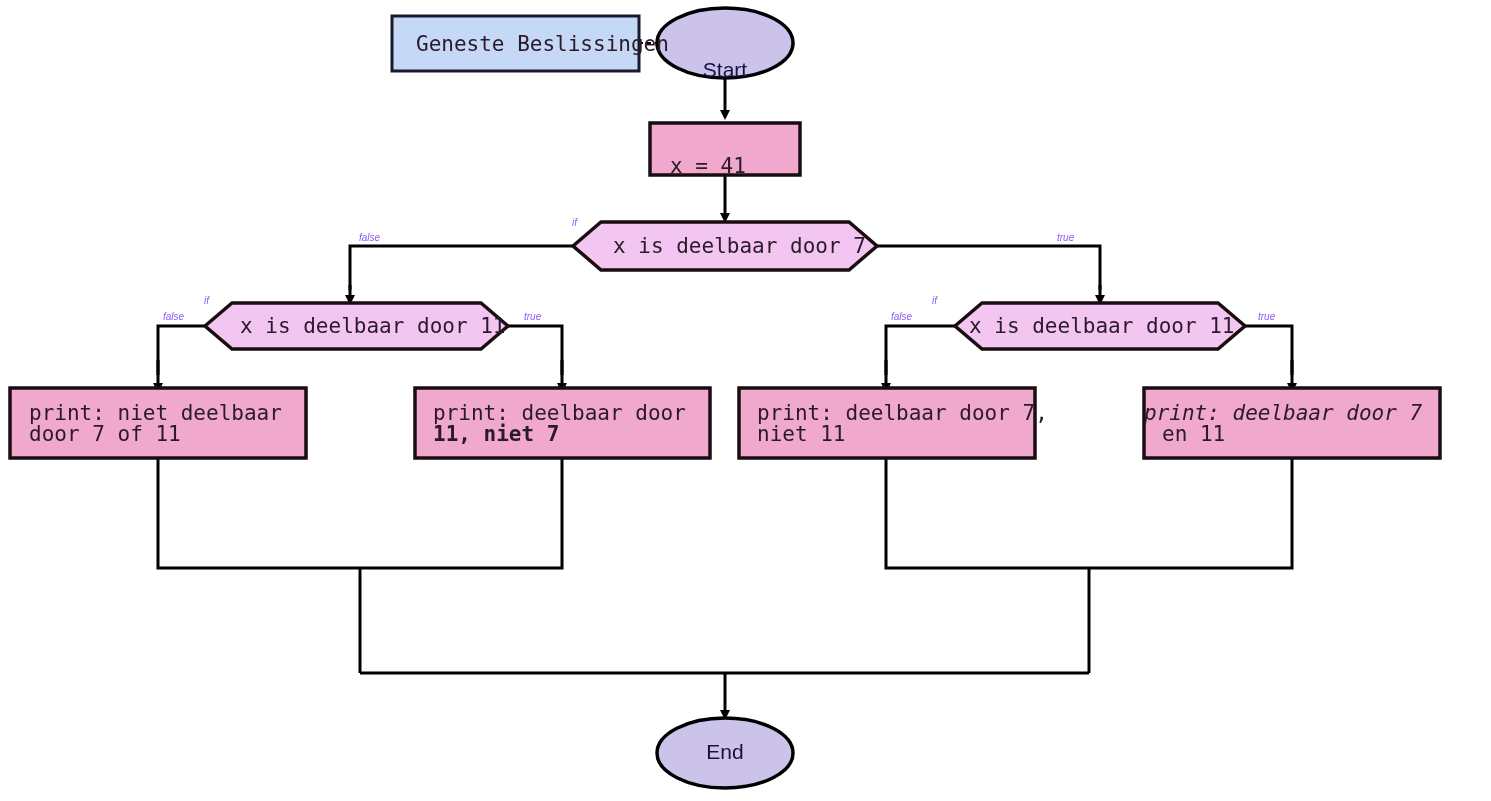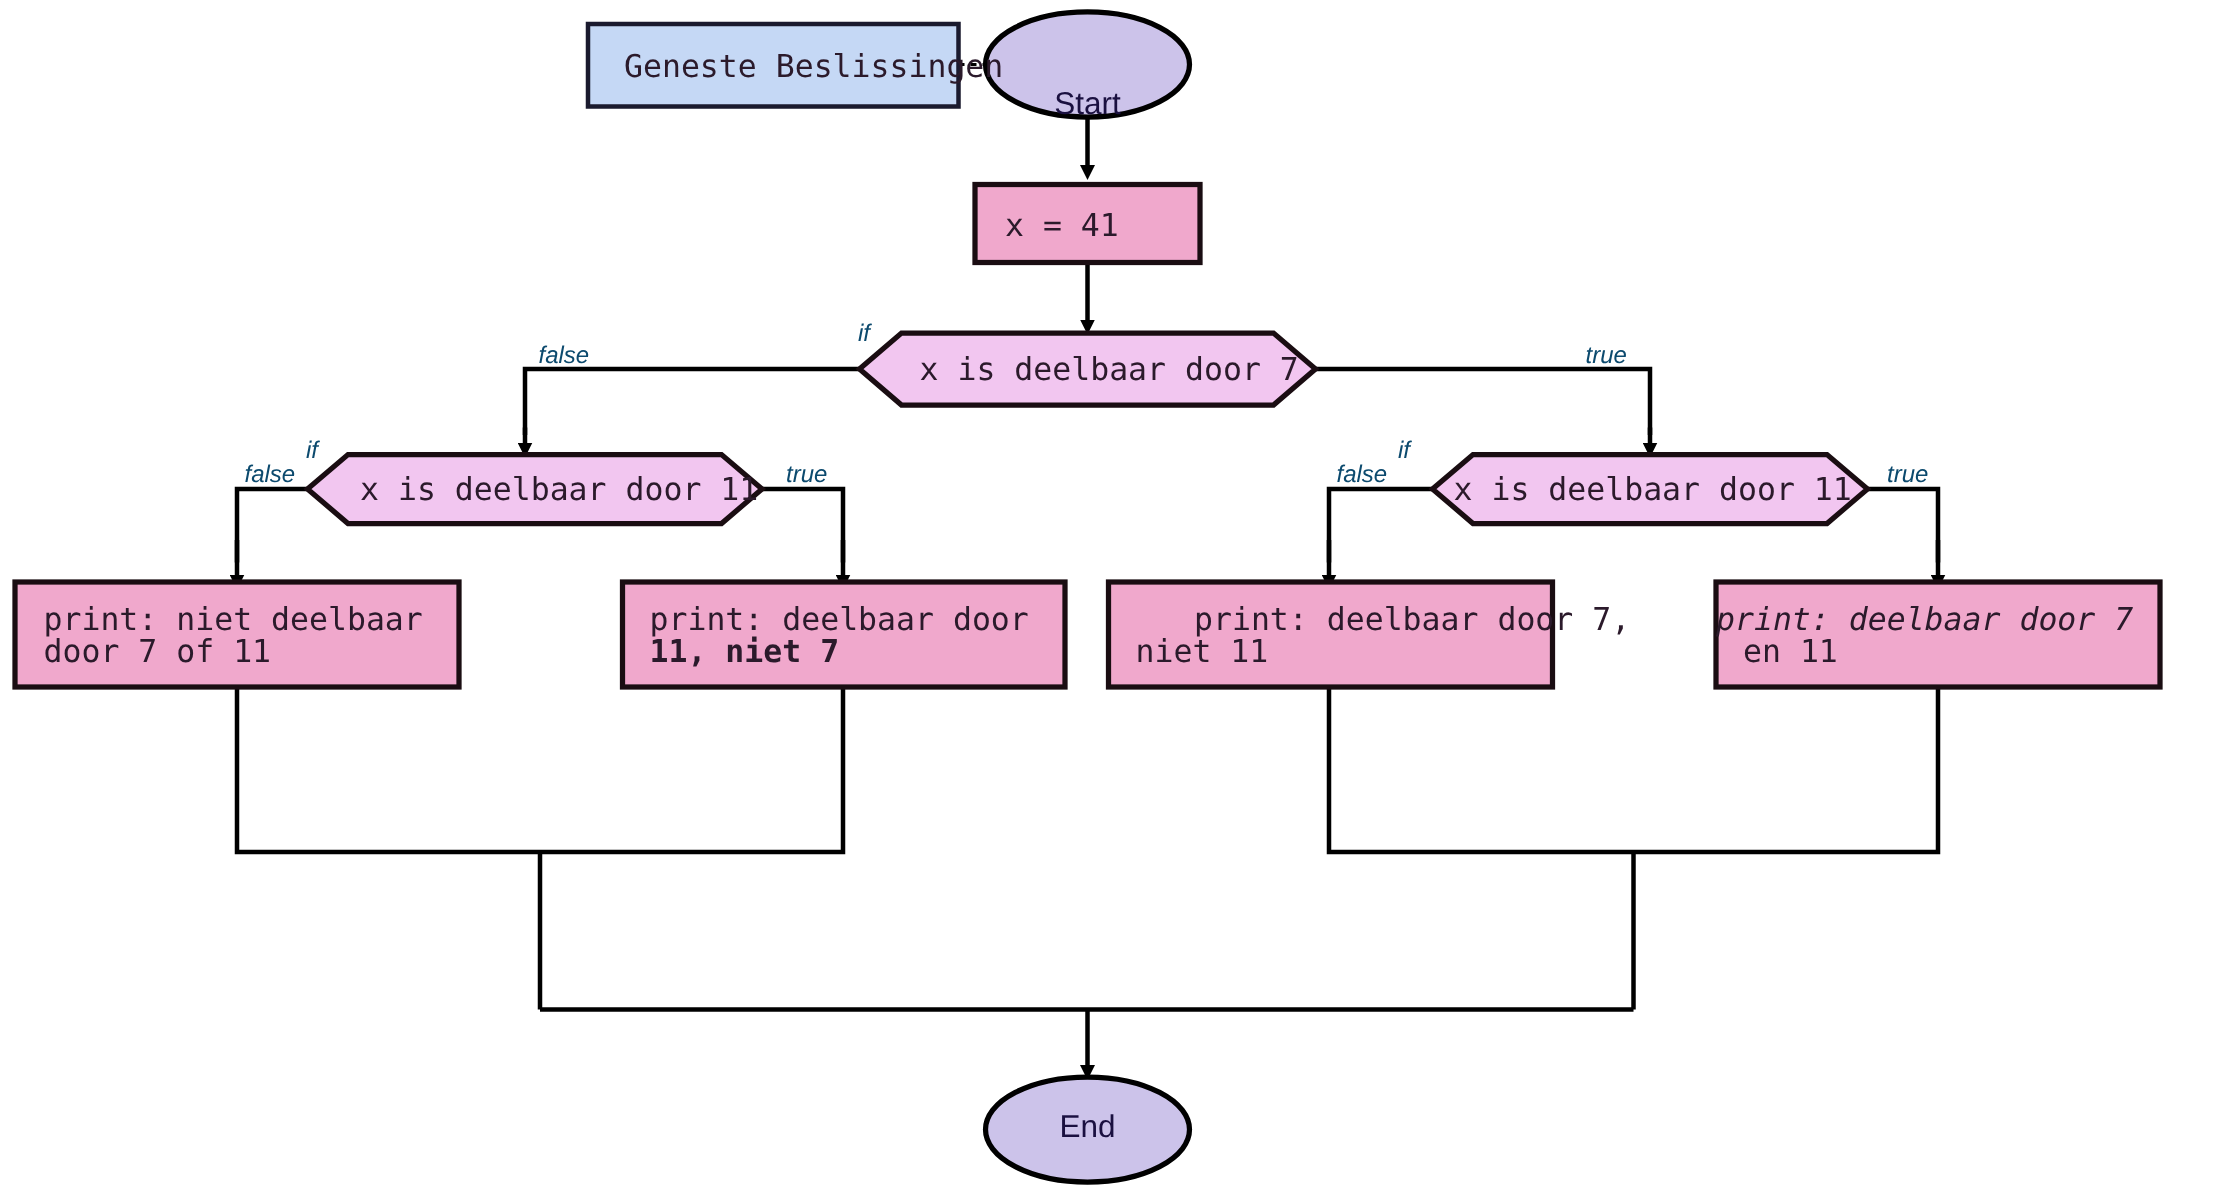--- a/index.html
+++ b/index.html
@@ -64,23 +64,23 @@
     line-height: 21px;
     pointer-events: none;
   }
   .txt-round {
     font-family: "Liberation Sans", sans-serif;
     font-size: 21px;
     color: #1a1040;
   }
   .txt-edge {
     font-family: "Liberation Sans", sans-serif;
-    font-size: 16px;
+    font-size: 10px;
     font-style: italic;
-    color: #0c4a6e;
+    color: #8b5cf6;
   }
   .txt-center {
     text-align: center;
   }
 </style>
 </head>
 <body>
 
 <div id="canvas">
 
@@ -145,35 +145,35 @@
     <rect class="node-rect" x="739" y="388" width="296" height="70"></rect>
     <rect class="node-rect" x="1144" y="388" width="296" height="70"></rect>
 
     <ellipse class="node-ellipse" cx="725" cy="753" rx="68" ry="35"></ellipse>
   </svg>
 
   <div class="txt" style="left:416px; top:34px;">Geneste Beslissingen</div>
 
   <div class="txt txt-round txt-center" style="left:657px; top:31px; width:136px;margin-top:28px;">Start</div>
 
-  <div class="txt" style="left:670px; top:140px;">x = 41</div>
+  <div class="txt" style="left:670px; top:156px;">x = 41</div>
 
   <div class="txt" style="left:613px; top:236px;">x is deelbaar door 7</div>
 
   <div class="txt" style="left:240px; top:316px;">x is deelbaar door 11</div>
 
   <div class="txt" style="left:969px; top:316px;">x is deelbaar door 11</div>
 
   <div class="txt" style="left:29px; top:403px;">print: niet deelbaar</div>
   <div class="txt" style="left:29px; top:424px;">door 7 of 11</div>
 
   <div class="txt" style="left:433px; top:403px;text-align:right;">print: deelbaar door</div>
   <div class="txt" style="left:433px; top:424px;font-weight:bold;">11, niet 7</div>
 
-  <div class="txt" style="left:796px; top:403px;">print: deelbaar door 7,</div>
+  <div class="txt" style="left:757px; top:403px;">print: deelbaar door 7,</div>
   <div class="txt" style="left:757px; top:424px;">niet 11</div>
 
   <div class="txt" style="left:1144px; top:403px;font-style:italic;">print: deelbaar door 7</div>
   <div class="txt" style="left:1162px; top:424px;">en 11</div>
 
   <div class="txt txt-round txt-center" style="left:657px; top:741px; width:136px;">End</div>
 
   <div class="txt txt-edge" style="left:572px; top:212px;">if</div>
   <div class="txt txt-edge" style="left:359px; top:227px;">false</div>
   <div class="txt txt-edge" style="left:1057px; top:227px;">true</div>

